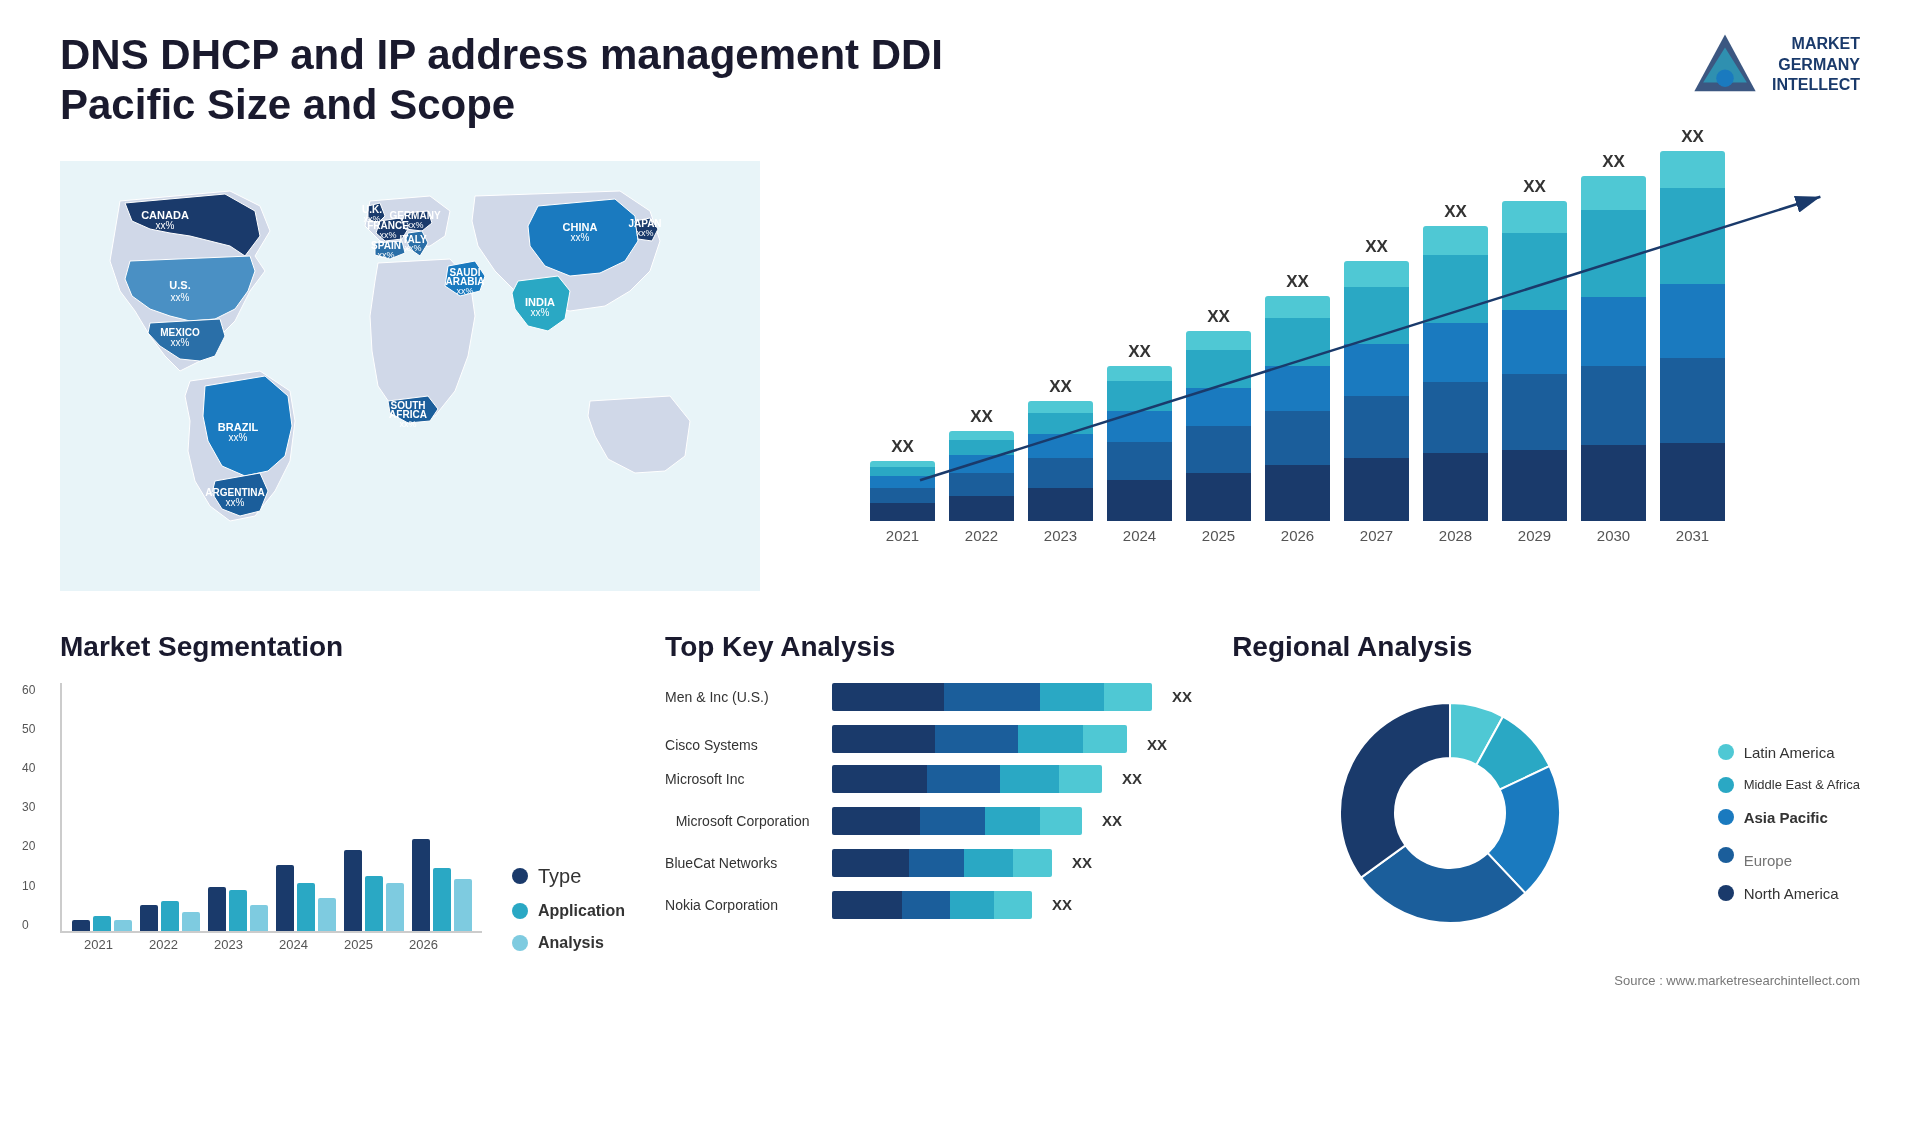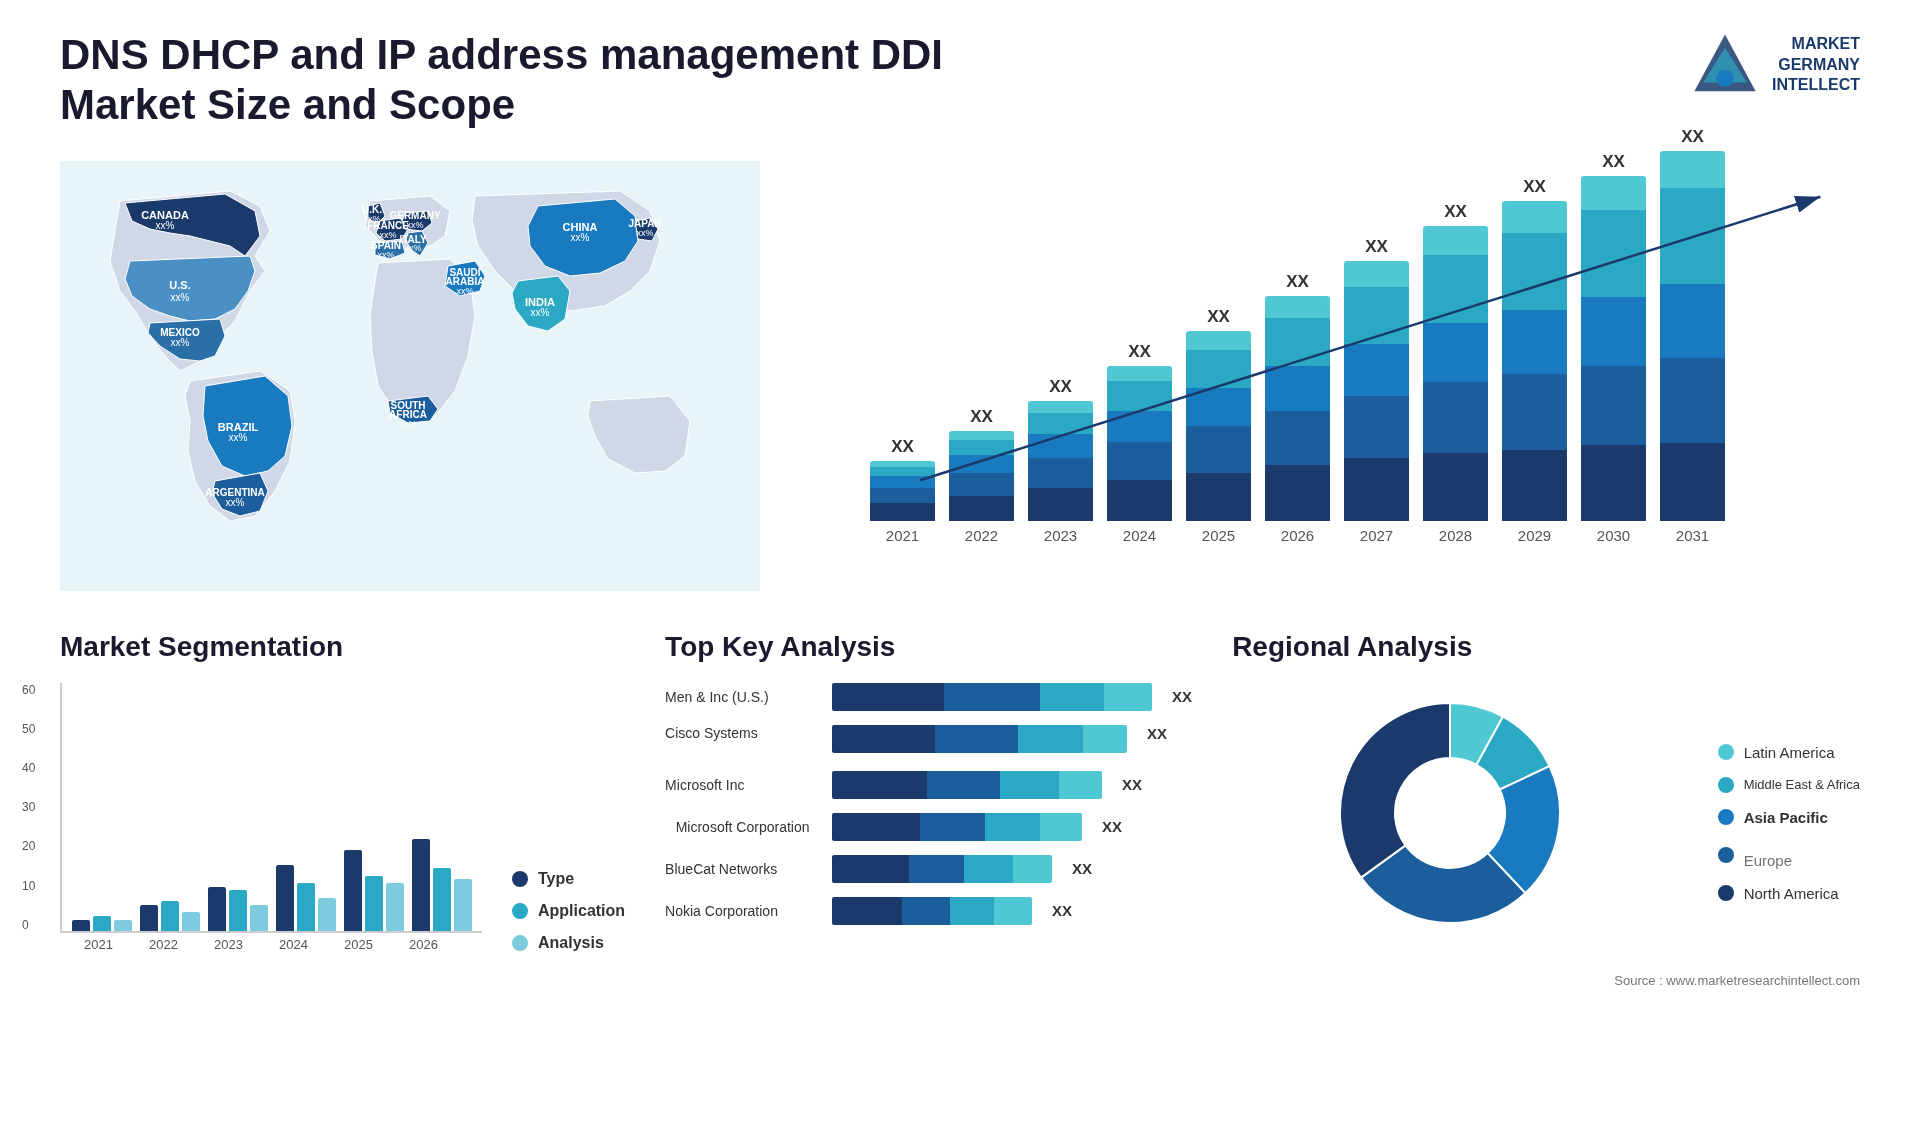--- a/index.html
+++ b/index.html
@@ -144,21 +144,21 @@
       text-align: right;
       margin-top: 10px;
     }
   </style>
 </head>
 <body>
 
 <div class="page-wrapper">
 
   <div class="header">
-    <h1 class="page-title">DNS DHCP and IP address management DDI Market Size and Scope</h1>
+    <h1 class="page-title">DNS DHCP and IP address management DDI Pacific Size and Scope</h1>
     <div class="logo-area">
 
       <svg class="logo-icon" viewBox="0 0 80 80">
         <polygon points="40,5 75,70 5,70" fill="#1a3a6b" opacity="0.85"></polygon>
         <polygon points="40,20 65,60 15,60" fill="#2aa8c4" opacity="0.7"></polygon>
         <circle cx="40" cy="55" r="10" fill="#1a7abf"></circle>
       </svg>
       <div class="logo-text">
         <div class="market">MARKET</div>
         <div class="research">GERMANY</div>
@@ -462,21 +462,21 @@
               <div style="width: 57px; text-align: center; font-size: 13px; color: rgb(85, 85, 85);">2022</div>
               <div style="width: 57px; text-align: center; font-size: 13px; color: rgb(85, 85, 85);">2023</div>
               <div style="width: 57px; text-align: center; font-size: 13px; color: rgb(85, 85, 85);">2024</div>
               <div style="width: 57px; text-align: center; font-size: 13px; color: rgb(85, 85, 85);">2025</div>
               <div style="width: 57px; text-align: center; font-size: 13px; color: rgb(85, 85, 85);">2026</div>
             </div>
         </div>
         <div class="seg-legend" id="seg-legend">
             <div style="display: flex; align-items: center; gap: 10px;">
               <div style="width:16px;height:16px;border-radius:50%;background:#1a3a6b;"></div>
-    <span style="font-size:16px;color:#333;font-weight:700;">Type</span>
+    <span style="font-size:20px;color:#333;font-weight:400;">Type</span>
             </div>
             <div style="display: flex; align-items: center; gap: 10px;">
               <div style="width:16px;height:16px;border-radius:50%;background:#2aa8c4;"></div>
     <span style="font-size:16px;color:#333;font-weight:600;">Application</span>
             </div>
             <div style="display: flex; align-items: center; gap: 10px;">
               <div style="width:16px;height:16px;border-radius:50%;background:#7ecbe0;"></div>
     <span style="font-size:16px;color:#333;font-weight:600;">Analysis</span>
             </div>
           </div>
@@ -489,21 +489,21 @@
           <div style="display: flex; align-items: center; gap: 12px; margin-bottom: 14px;">
             <div style="font-size: 14px; color: rgb(51, 51, 51); width: 155px; flex-shrink: 0;">Men &amp; Inc (U.S.)</div>
             <div style="height: 28px; display: flex; border-radius: 2px; overflow: hidden; width: 320px;">
               <div style="width: 112px; height: 100%; background: rgb(26, 58, 107);"></div>
               <div style="width: 96px; height: 100%; background: rgb(27, 94, 155);"></div>
               <div style="width: 64px; height: 100%; background: rgb(42, 168, 196);"></div>
               <div style="width: 48px; height: 100%; background: rgb(79, 200, 212);"></div>
             </div>
             <div style="font-size: 15px; font-weight: 700; color: rgb(51, 51, 51); margin-left: 8px;">XX</div>
           </div>
-          <div style="display: flex; align-items: flex-start; gap: 12px; margin-bottom: 18px;">
+          <div style="display: flex; align-items: flex-end; gap: 12px; margin-bottom: 12px;">
             <div style="font-size: 14px; color: rgb(51, 51, 51); width: 155px; flex-shrink: 0;">Cisco Systems</div>
             <div style="height: 28px; display: flex; border-radius: 2px; overflow: hidden; width: 295px;">
               <div style="width: 103.25px; height: 100%; background: rgb(26, 58, 107);"></div>
               <div style="width: 82.6px; height: 100%; background: rgb(27, 94, 155);"></div>
               <div style="width: 64.9px; height: 100%; background: rgb(42, 168, 196);"></div>
               <div style="width: 44.25px; height: 100%; background: rgb(79, 200, 212);"></div>
             </div>
             <div style="font-size: 15px; font-weight: 700; color: rgb(51, 51, 51); margin-left: 8px;">XX</div>
           </div>
           <div style="display: flex; align-items: center; gap: 12px; margin-bottom: 14px;">

